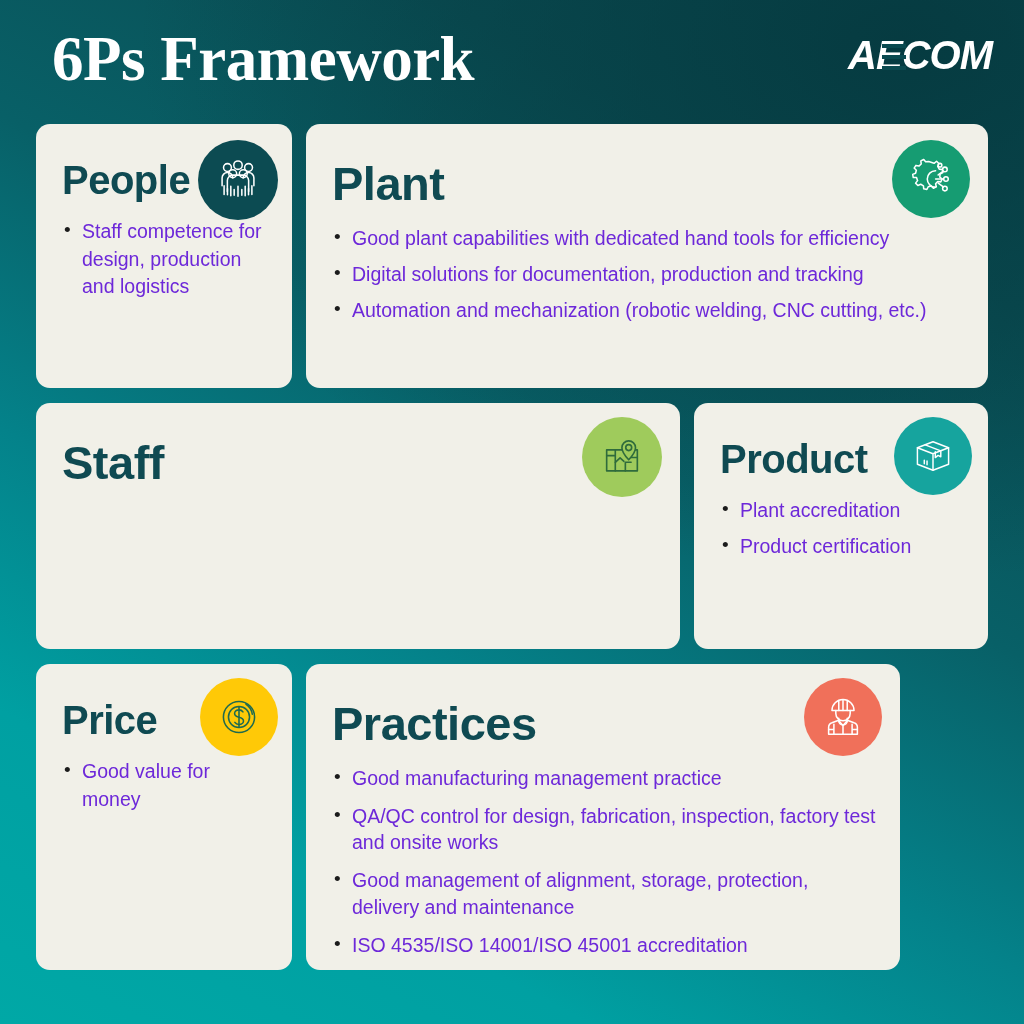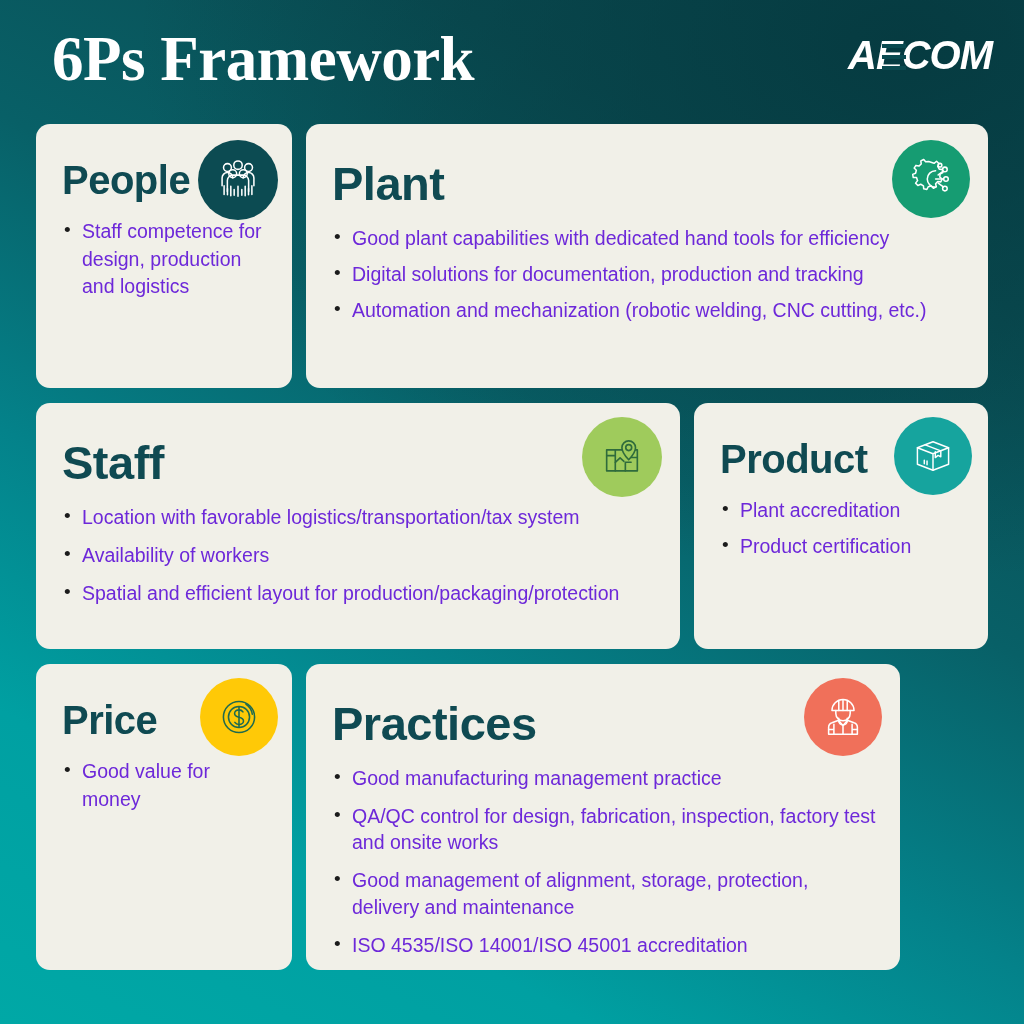--- a/index.html
+++ b/index.html
@@ -226,25 +226,20 @@
         <div class="badge badge-place">
           <svg width="46" height="46" viewBox="0 0 48 48" fill="none" stroke="#2F6B3C" stroke-width="1.7" stroke-linecap="round" stroke-linejoin="round">
             <path d="M8 16.5h32v22H8z"></path>
             <path d="M8 22.5h9M17 16.5v22M27.5 38.5v-9h6M33.5 24.5h6"></path>
             <path d="M17 29.5l5-4.5 4 3.5"></path>
             <path d="M31 7.2a7.1 7.1 0 0 0-7.1 7.1c0 5 7.1 12.6 7.1 12.6s7.1-7.6 7.1-12.6A7.1 7.1 0 0 0 31 7.2z" fill="#9FCB5C"></path>
             <circle cx="31" cy="14.2" r="3.1"></circle>
           </svg>
         </div>
         <div class="card-head">Staff</div>
-        <ul class="bullets">
-          <li>Location with favorable logistics/transportation/tax system</li>
-          <li>Availability of workers</li>
-          <li>Spatial and efficient layout for production/packaging/protection</li>
-        </ul>
       </div>
 
       <div class="card card-narrow">
         <div class="badge badge-product">
           <svg width="44" height="44" viewBox="0 0 48 48" fill="none" stroke="#ffffff" stroke-width="1.6" stroke-linecap="round" stroke-linejoin="round">
             <path d="M24 8.5L41 15v18L24 39.5 7 33V15z"></path>
             <path d="M7 15l17 6.5L41 15M24 21.5V39.5"></path>
             <path d="M15.5 11.8l17 6.6v6.4l-3-1.4-3 2.3v-6.3"></path>
             <path d="M14.5 28.5v4M17.5 29.5v4"></path>
           </svg>

